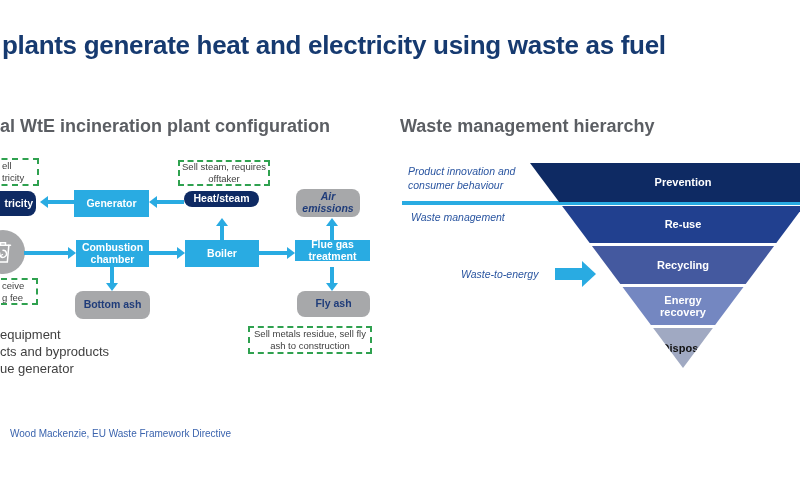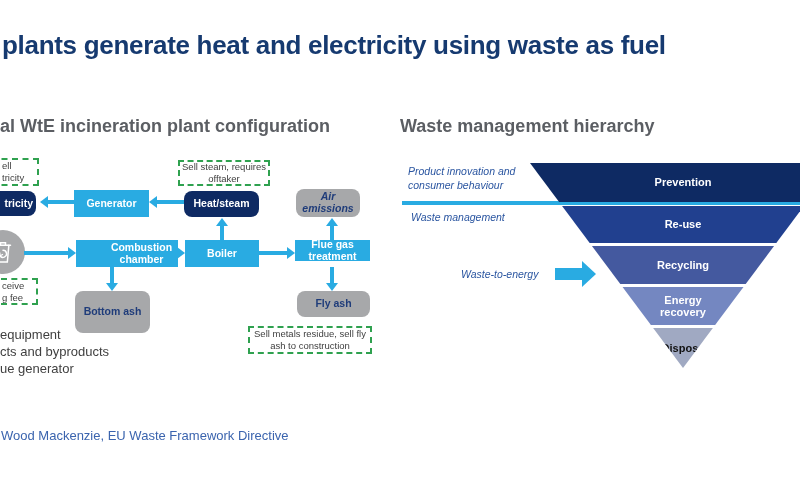--- a/index.html
+++ b/index.html
@@ -65,21 +65,21 @@
   .lv1{top:43px;height:37px;background:#21408f;}
   .lv2{top:83px;height:38px;background:#44599f;}
   .lv3{top:124px;height:38px;background:#7487c1;}
   .lv3 span{display:inline-block;width:60px;}
   .lv4{top:165px;height:40px;background:#a0a9c2;color:#111111;}
   .wte-arrow-rect{left:555px;top:268px;width:27px;height:12px;background:#29abe2;}
   .wte-arrow-head{left:582px;top:261px;width:0;height:0;
     border-top:13px solid transparent;border-bottom:13px solid transparent;
     border-left:14px solid #29abe2;}
   
-  .source-line{left:1px;top:428px;font-size:13px;color:#3b64ae;white-space:nowrap;}
+  .source-line{left:1px;top:428px;font-size:10px;color:#3b64ae;white-space:nowrap;padding-left:9px;}
 </style>
 </head>
 <body>
 
 <div class="abs slide-title">plants generate heat and electricity using waste as fuel</div>
 
 <div class="abs section-heading heading-left">al WtE incineration plant configuration</div>
 
 <div class="abs dashed-note cut" style="left:-30px;top:158px;width:69px;height:28px;">
   <span>ell</span>
@@ -87,26 +87,26 @@
 </div>
 <div class="abs dashed-note" style="left:178px;top:160px;width:92px;height:26px;">Sell steam, requires offtaker</div>
 <div class="abs dashed-note cut" style="left:-30px;top:278px;width:68px;height:27px;">
   <span>ceive</span>
   <span>g fee</span>
 </div>
 <div class="abs dashed-note" style="left:248px;top:326px;width:124px;height:28px;">Sell metals residue, sell fly ash to construction</div>
 
 <div class="abs fbox box-navy" style="left:-30px;top:191px;width:66px;height:25px;justify-content:flex-end;padding-right:3px;box-sizing:border-box;">tricity</div>
 <div class="abs fbox box-blue" style="left:74px;top:190px;width:75px;height:27px;">Generator</div>
-<div class="abs fbox box-navy" style="left:184px;top:191px;width:75px;height:26px;">Heat/steam</div>
+<div class="abs fbox box-navy" style="left:184px;top:191px;width:75px;height:16px;">Heat/steam</div>
 <div class="abs fbox box-gray" style="left:296px;top:189px;width:64px;height:28px;font-style:italic;">Air emissions</div>
-<div class="abs fbox box-blue" style="left:76px;top:240px;width:73px;height:27px;padding-left:29px;">Combustion chamber</div>
+<div class="abs fbox box-blue" style="left:76px;top:240px;width:73px;height:27px;">Combustion chamber</div>
 <div class="abs fbox box-blue" style="left:185px;top:240px;width:74px;height:27px;">Boiler</div>
 <div class="abs fbox box-blue" style="left:295px;top:240px;width:75px;height:21px;">Flue gas treatment</div>
-<div class="abs fbox box-gray" style="left:75px;top:291px;width:75px;height:42px;">Bottom ash</div>
+<div class="abs fbox box-gray" style="left:75px;top:291px;width:75px;height:28px;">Bottom ash</div>
 <div class="abs fbox box-gray" style="left:297px;top:291px;width:73px;height:26px;">Fly ash</div>
 
 <div class="abs waste-circle">
   <svg width="20" height="26" viewBox="0 0 24 30">
     <g stroke="#ffffff" stroke-width="1.8" fill="none" stroke-linecap="round">
       <path d="M3 7h18"></path>
       <path d="M9 7V4h6v3"></path>
       <path d="M5 7l1.8 20h10.4L19 7"></path>
       <path d="M12 13a4.2 4.2 0 1 1-3.6 6.3"></path>
       <path d="M8.2 16l0.3 3.5 3-1.6" stroke-width="1.4"></path>

